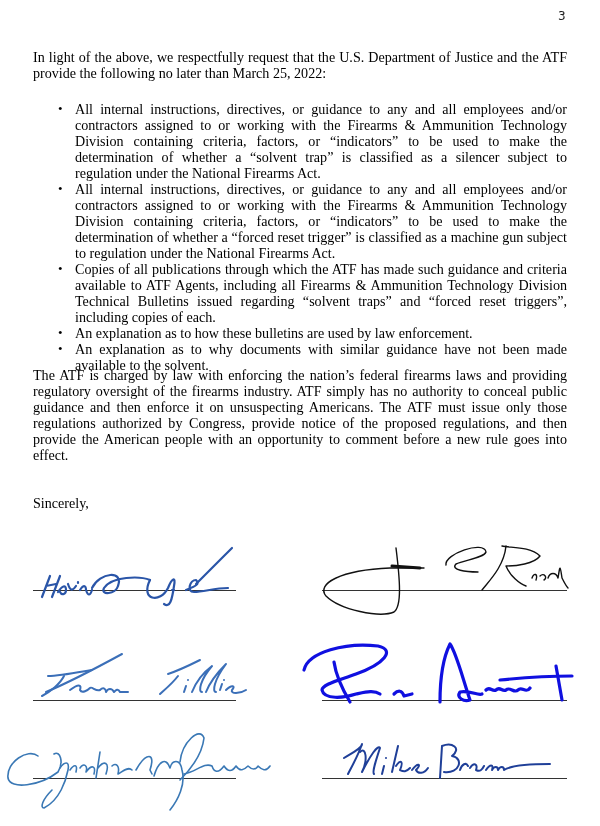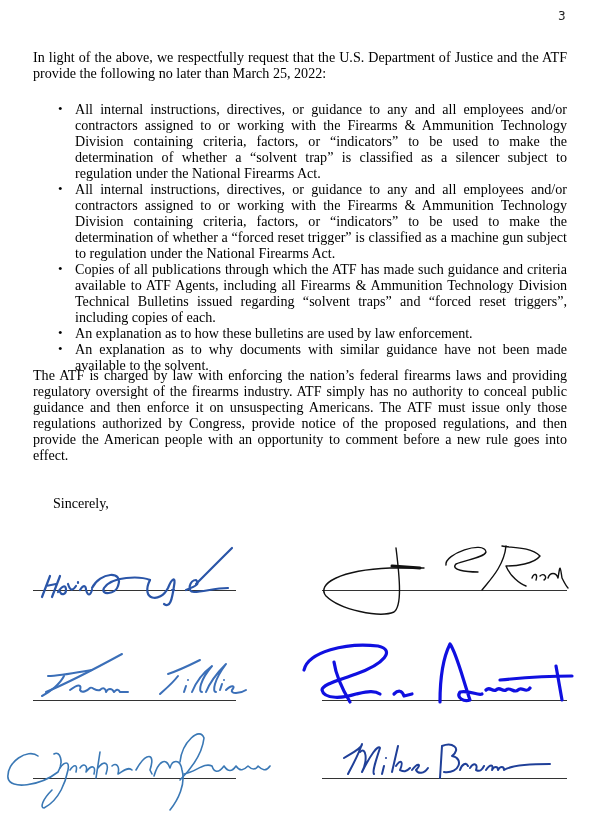--- a/index.html
+++ b/index.html
@@ -15,21 +15,21 @@
       text-align: justify;
     }
     .para1 { position: absolute; left: 33px; top: 49px; width: 534px; }
     .bullets { position: absolute; left: 33px; top: 101px; width: 534px; margin: 0; padding: 0; list-style: none; }
     .bullets li { position: relative; padding-left: 42px; }
     .bullets li .bullet-dot {
       position: absolute; left: 25px; top: 0; font-size: 13px;
     }
     .bullet-text { display: block; text-align: justify; }
     .para2 { position: absolute; left: 33px; top: 367px; width: 534px; }
-    .closing { position: absolute; left: 33px; top: 495px; margin-left: 20px; }
+    .closing { position: absolute; left: 33px; top: 495px; }
     .sig-line { position: absolute; height: 0; border-top: 1px solid #333; }
     svg.sig { position: absolute; overflow: visible; }
   </style>
 </head>
 <body>
 
 <div class="page">
 
   <div class="page-number">3</div>
 

